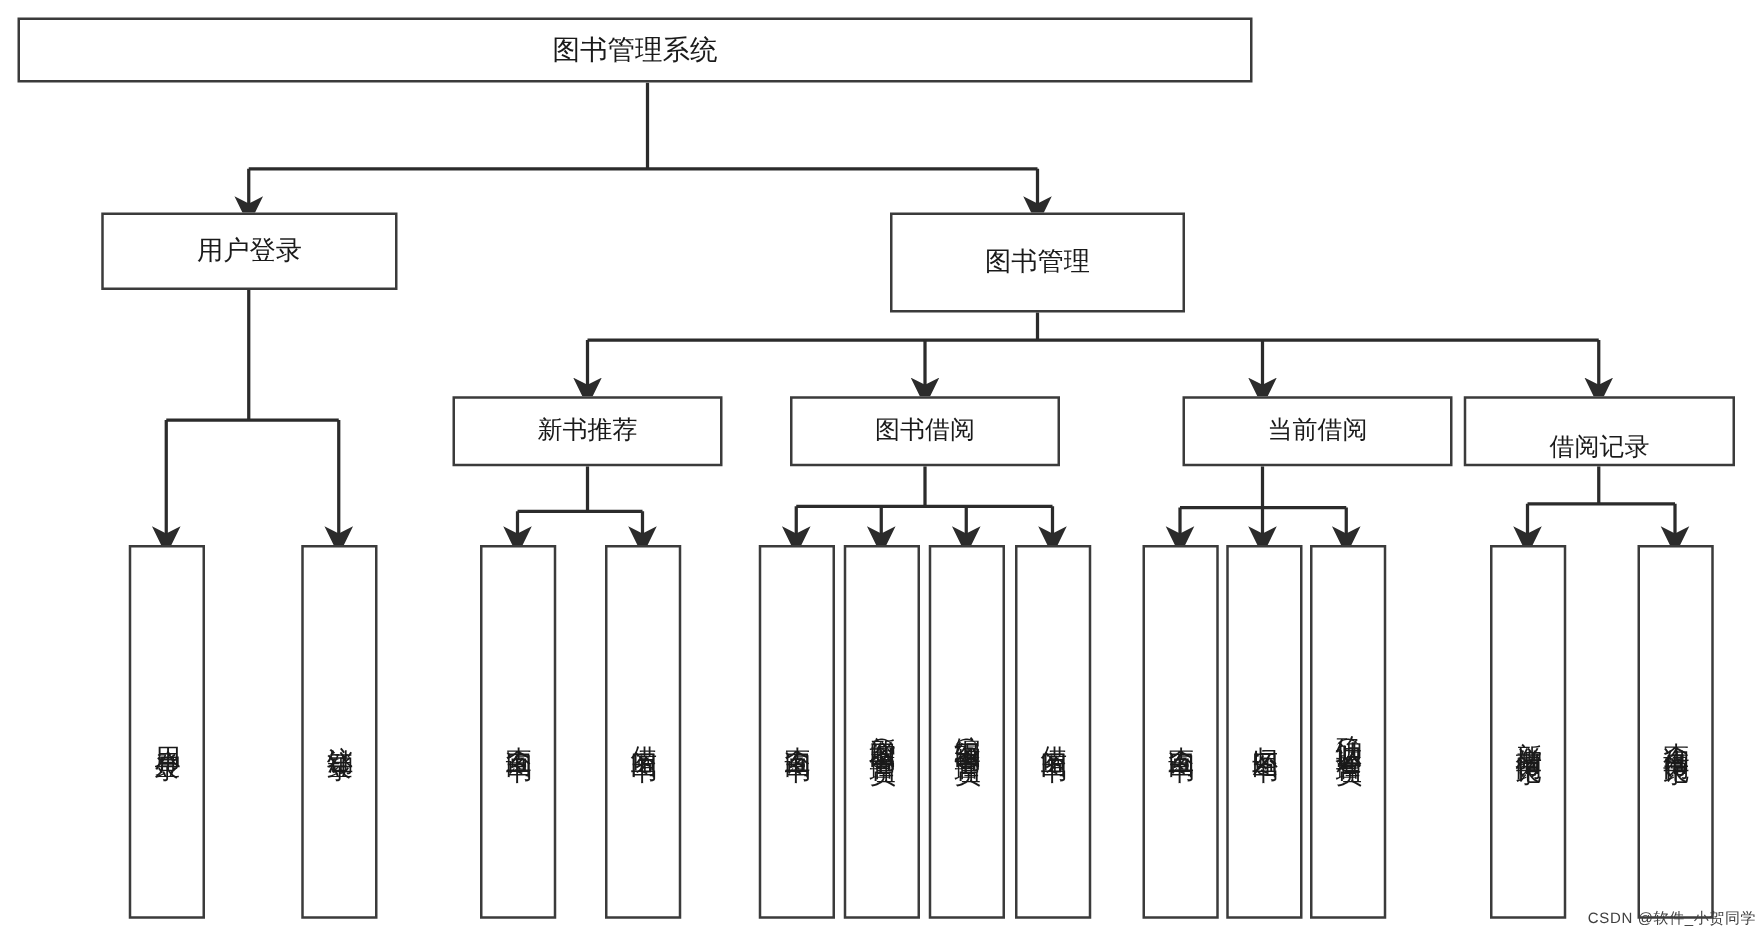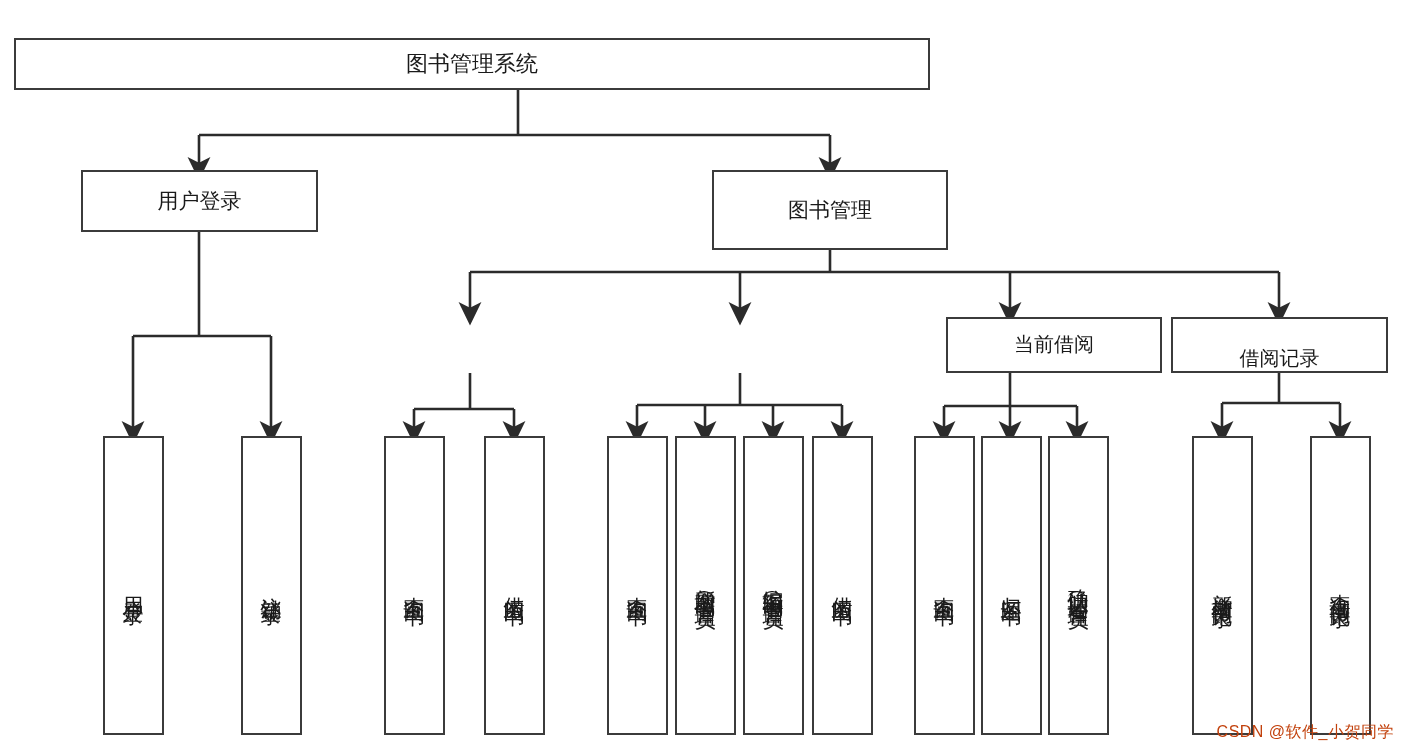--- a/index.html
+++ b/index.html
@@ -46,24 +46,24 @@
   .node.leaf .cap{
     font-size:21px;
     writing-mode:vertical-rl;
     text-orientation:upright;
     letter-spacing:3px;
     line-height:1;
     white-space:nowrap;
   }
   #watermark{
     position:absolute;
-    right:11px;
+    right:0;
     bottom:4px;
-    font-size:16px;
-    color:#c2410c;
+    font-size:12px;
+    color:#404040;
     letter-spacing:0.5px;
     white-space:nowrap;
   }
 </style>
 </head>
 <body>
 
 <div id="canvas">
 
   <svg class="wires" viewBox="0 0 1405 747">
@@ -110,31 +110,37 @@
       <path d="M1077,406 L1077,432" marker-end="url(#arrow)"></path>
 
       <path d="M1279,373 L1279,403"></path>
       <path d="M1222,403 L1340,403"></path>
       <path d="M1222,403 L1222,432" marker-end="url(#arrow)"></path>
       <path d="M1340,403 L1340,432" marker-end="url(#arrow)"></path>
 
     </g>
   </svg>
 
-  <div class="node root" style="left:14px;top:14px;width:916px;height:52px;margin-top:24px;">
+  <div class="node root" style="left:14px;top:14px;width:988px;height:52px;">
     <span class="cap">图书管理系统</span>
   </div>
 
   <div class="node lvl1" style="left:81px;top:170px;width:237px;height:62px;">
     <span class="cap">用户登录</span>
   </div>
   <div class="node lvl1" style="left:712px;top:170px;width:236px;height:80px;">
     <span class="cap">图书管理</span>
   </div>
 
+  <div class="node lvl2" style="left:362px;top:317px;width:216px;height:56px;">
+    <span class="cap">新书推荐</span>
+  </div>
+  <div class="node lvl2" style="left:632px;top:317px;width:216px;height:56px;">
+    <span class="cap">图书借阅</span>
+  </div>
   <div class="node lvl2" style="left:902px;top:317px;width:216px;height:56px;margin-left:44px;">
     <span class="cap">当前借阅</span>
   </div>
   <div class="node lvl2" style="left:1171px;top:317px;width:217px;height:56px;align-items:flex-end;">
     <span class="cap">借阅记录</span>
   </div>
 
   <div class="node leaf" style="left:103px;top:436px;width:61px;height:299px;">
     <span class="cap">用户登录</span>
   </div>

